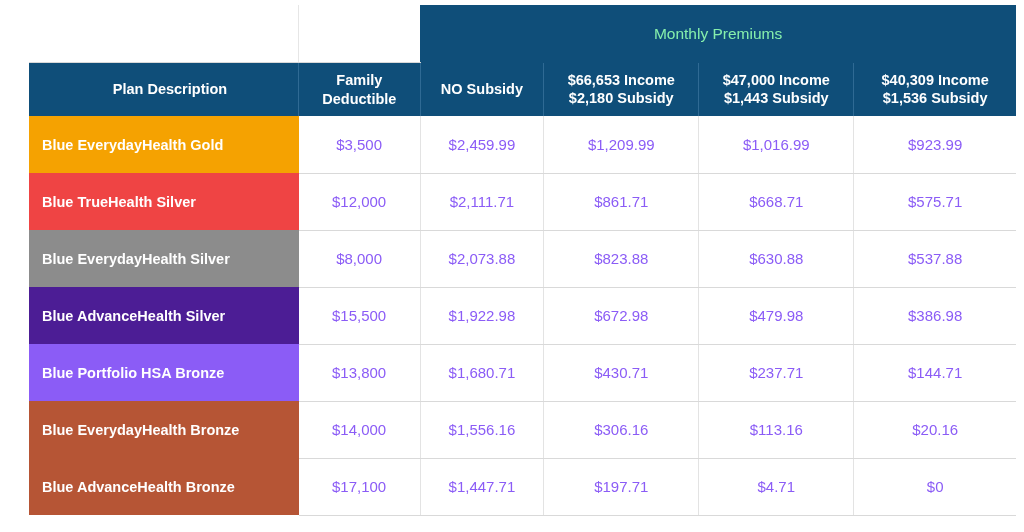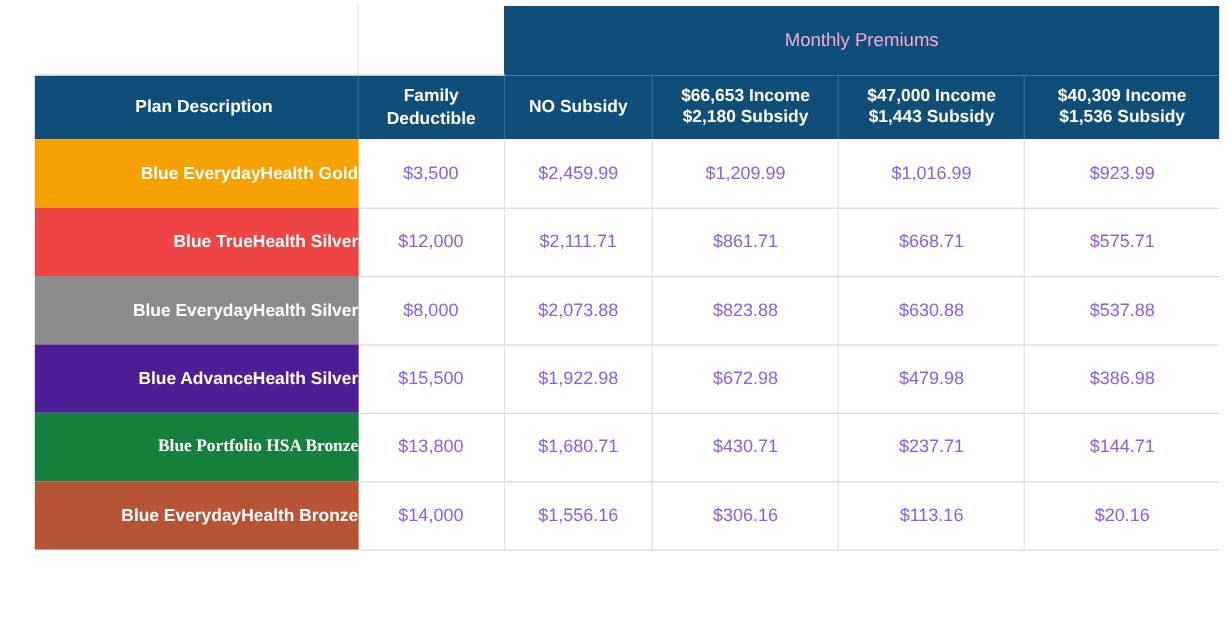--- a/index.html
+++ b/index.html
@@ -40,21 +40,21 @@
   
   .band-blank {
     height: 57px;
     background: #ffffff;
     border-bottom: 1px solid #d9d9d9;
   }
   .band-blank.first { border-right: 1px solid #e6e6e6; }
   .band-title {
     height: 57px;
     background: #0f4e79;
-    color: #f9a8d4;
+    color: #86efac;
     font-size: 15.5px;
     text-align: center;
     vertical-align: middle;
     font-weight: 400;
   }
 
   
   .colhead {
     background: #0f4e79;
     color: #ffffff;
@@ -74,21 +74,21 @@
   .colhead-sep { border-left: 1px solid #2f6a94; }
 
   
   tbody tr { height: 57px; }
   td.plan {
     color: #ffffff;
     font-weight: bold;
     font-size: 14.5px;
     padding-left: 13px;
     vertical-align: middle;
-    text-align: right;
+    text-align: left;
     margin-left: 27px;
   }
   td.num {
     text-align: center;
     vertical-align: middle;
     font-size: 15px;
     color: #8b5cf6;
     background: #ffffff;
     border-bottom: 1px solid #d9d9d9;
     border-right: 1px solid #e3e3e3;
@@ -167,30 +167,38 @@
       </tr>
       <tr>
         <td class="plan" style="background: #4c1d95;">Blue AdvanceHealth Silver</td>
         <td class="num">$15,500</td>
         <td class="num">$1,922.98</td>
         <td class="num">$672.98</td>
         <td class="num">$479.98</td>
         <td class="num last">$386.98</td>
       </tr>
       <tr>
-        <td class="plan" style="background: #15803d; font-family: Liberation Serif, serif;">Blue Portfolio HSA Bronze</td>
+        <td class="plan" style="background: #8b5cf6;">Blue Portfolio HSA Bronze</td>
         <td class="num">$13,800</td>
         <td class="num">$1,680.71</td>
         <td class="num">$430.71</td>
         <td class="num">$237.71</td>
         <td class="num last">$144.71</td>
       </tr>
       <tr>
         <td class="plan" style="background: rgb(182, 85, 53);">Blue EverydayHealth Bronze</td>
         <td class="num">$14,000</td>
         <td class="num">$1,556.16</td>
         <td class="num">$306.16</td>
         <td class="num">$113.16</td>
         <td class="num last">$20.16</td>
       </tr>
+      <tr>
+        <td class="plan" style="background: rgb(182, 85, 53);">Blue AdvanceHealth Bronze</td>
+        <td class="num">$17,100</td>
+        <td class="num">$1,447.71</td>
+        <td class="num">$197.71</td>
+        <td class="num">$4.71</td>
+        <td class="num last">$0</td>
+      </tr>
     </tbody>
   </table>
 </div>
 
 </body></html>

